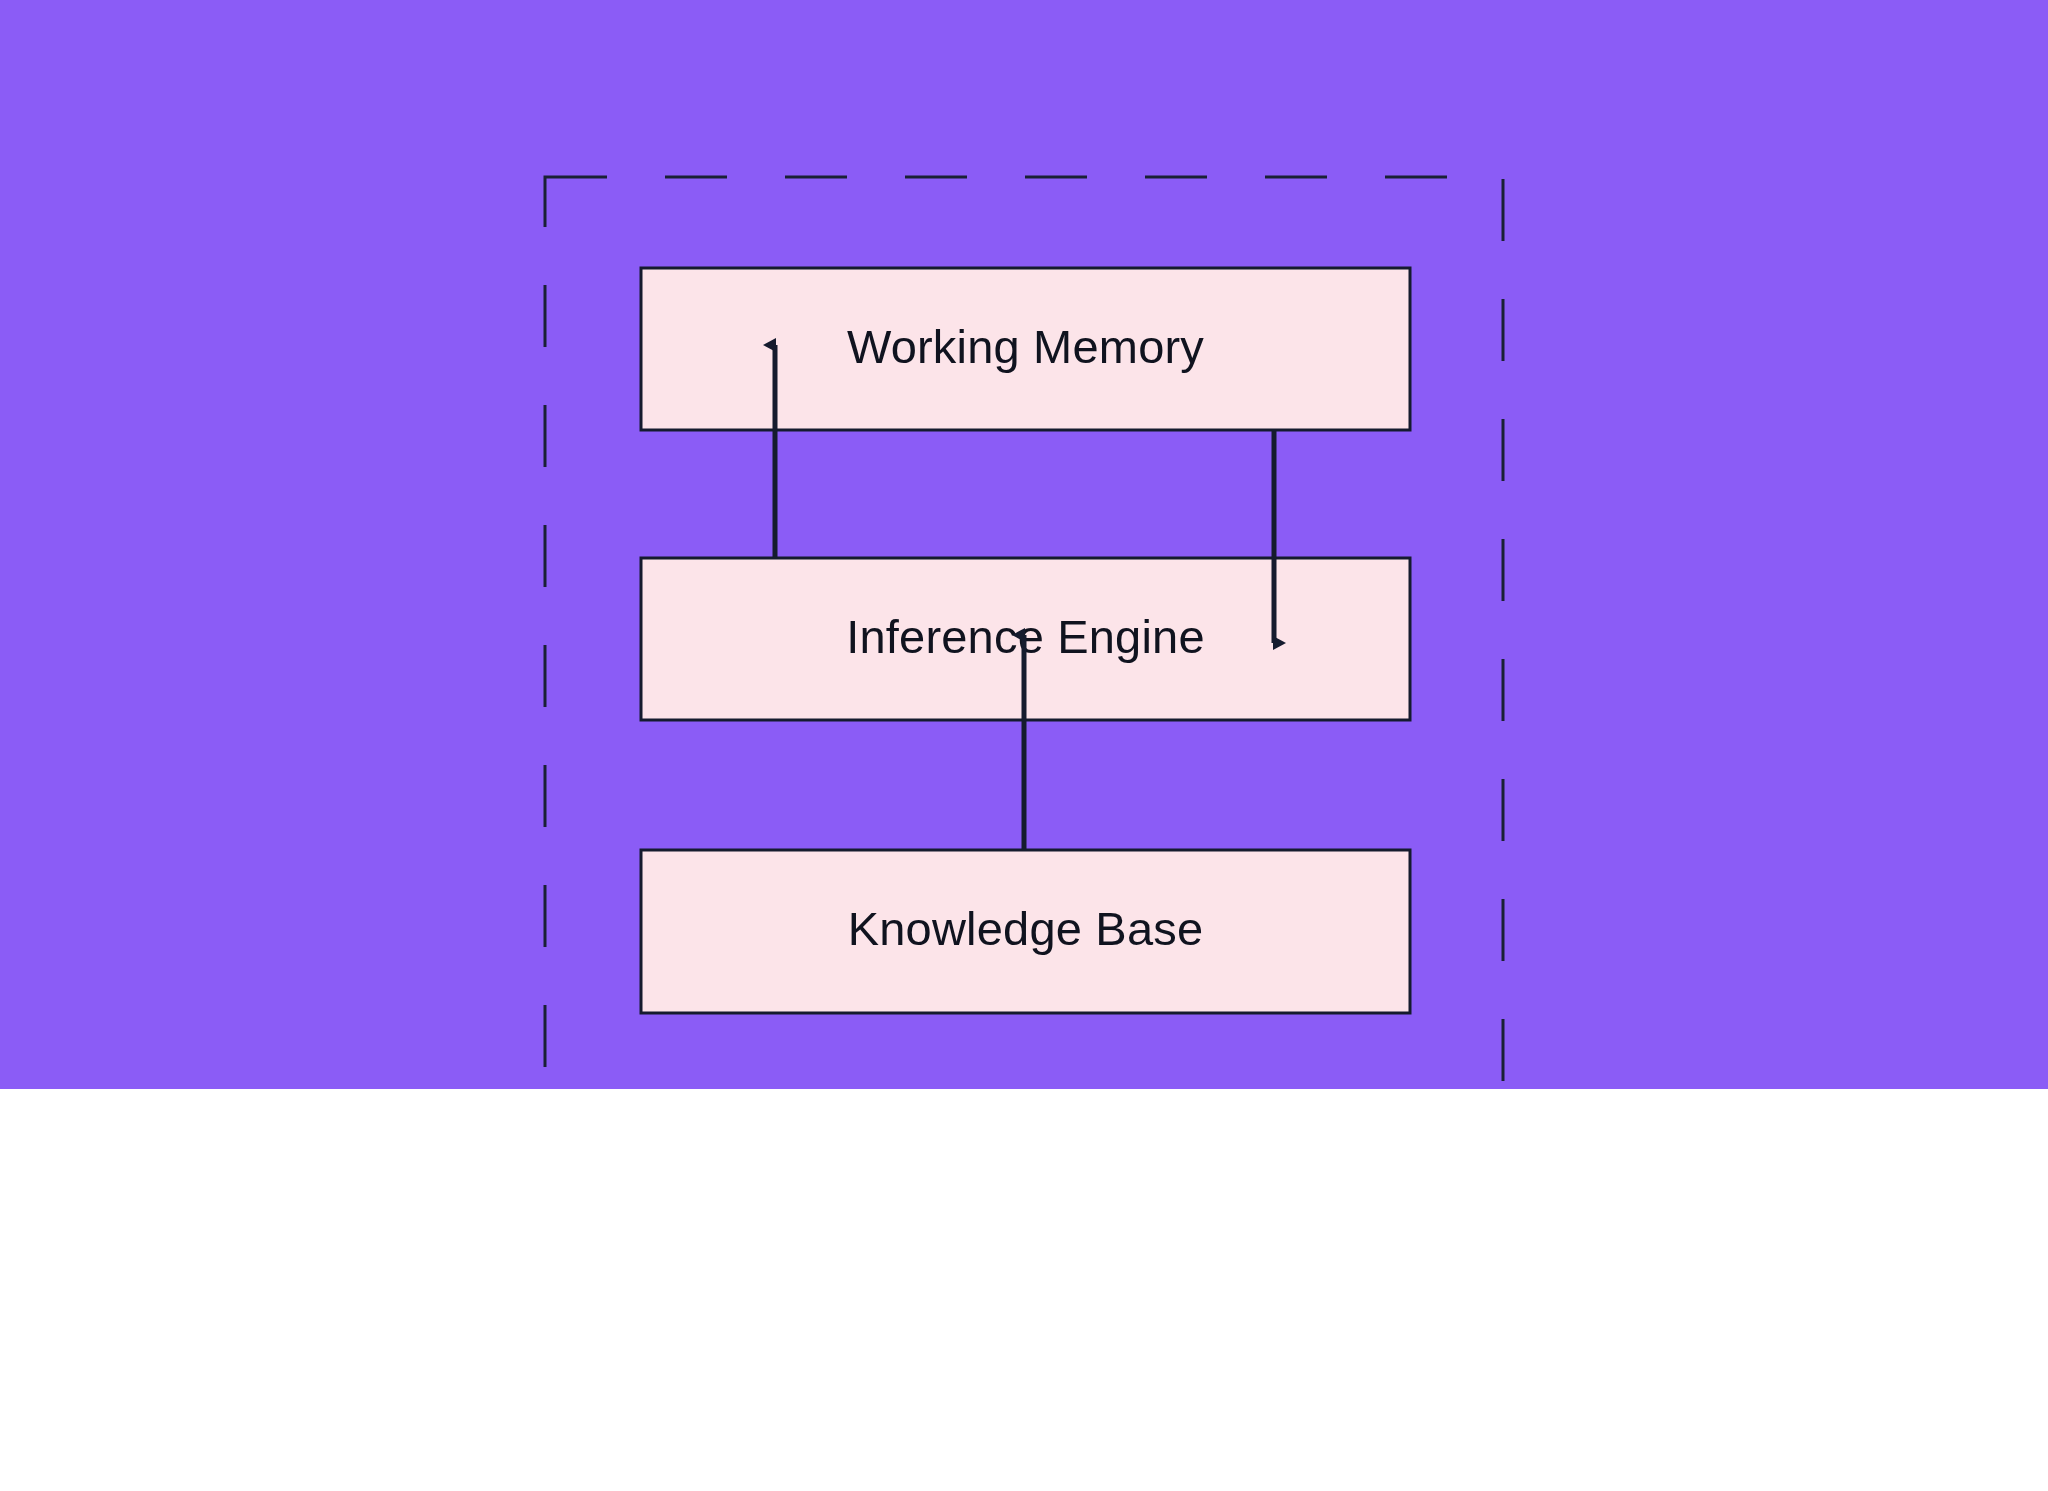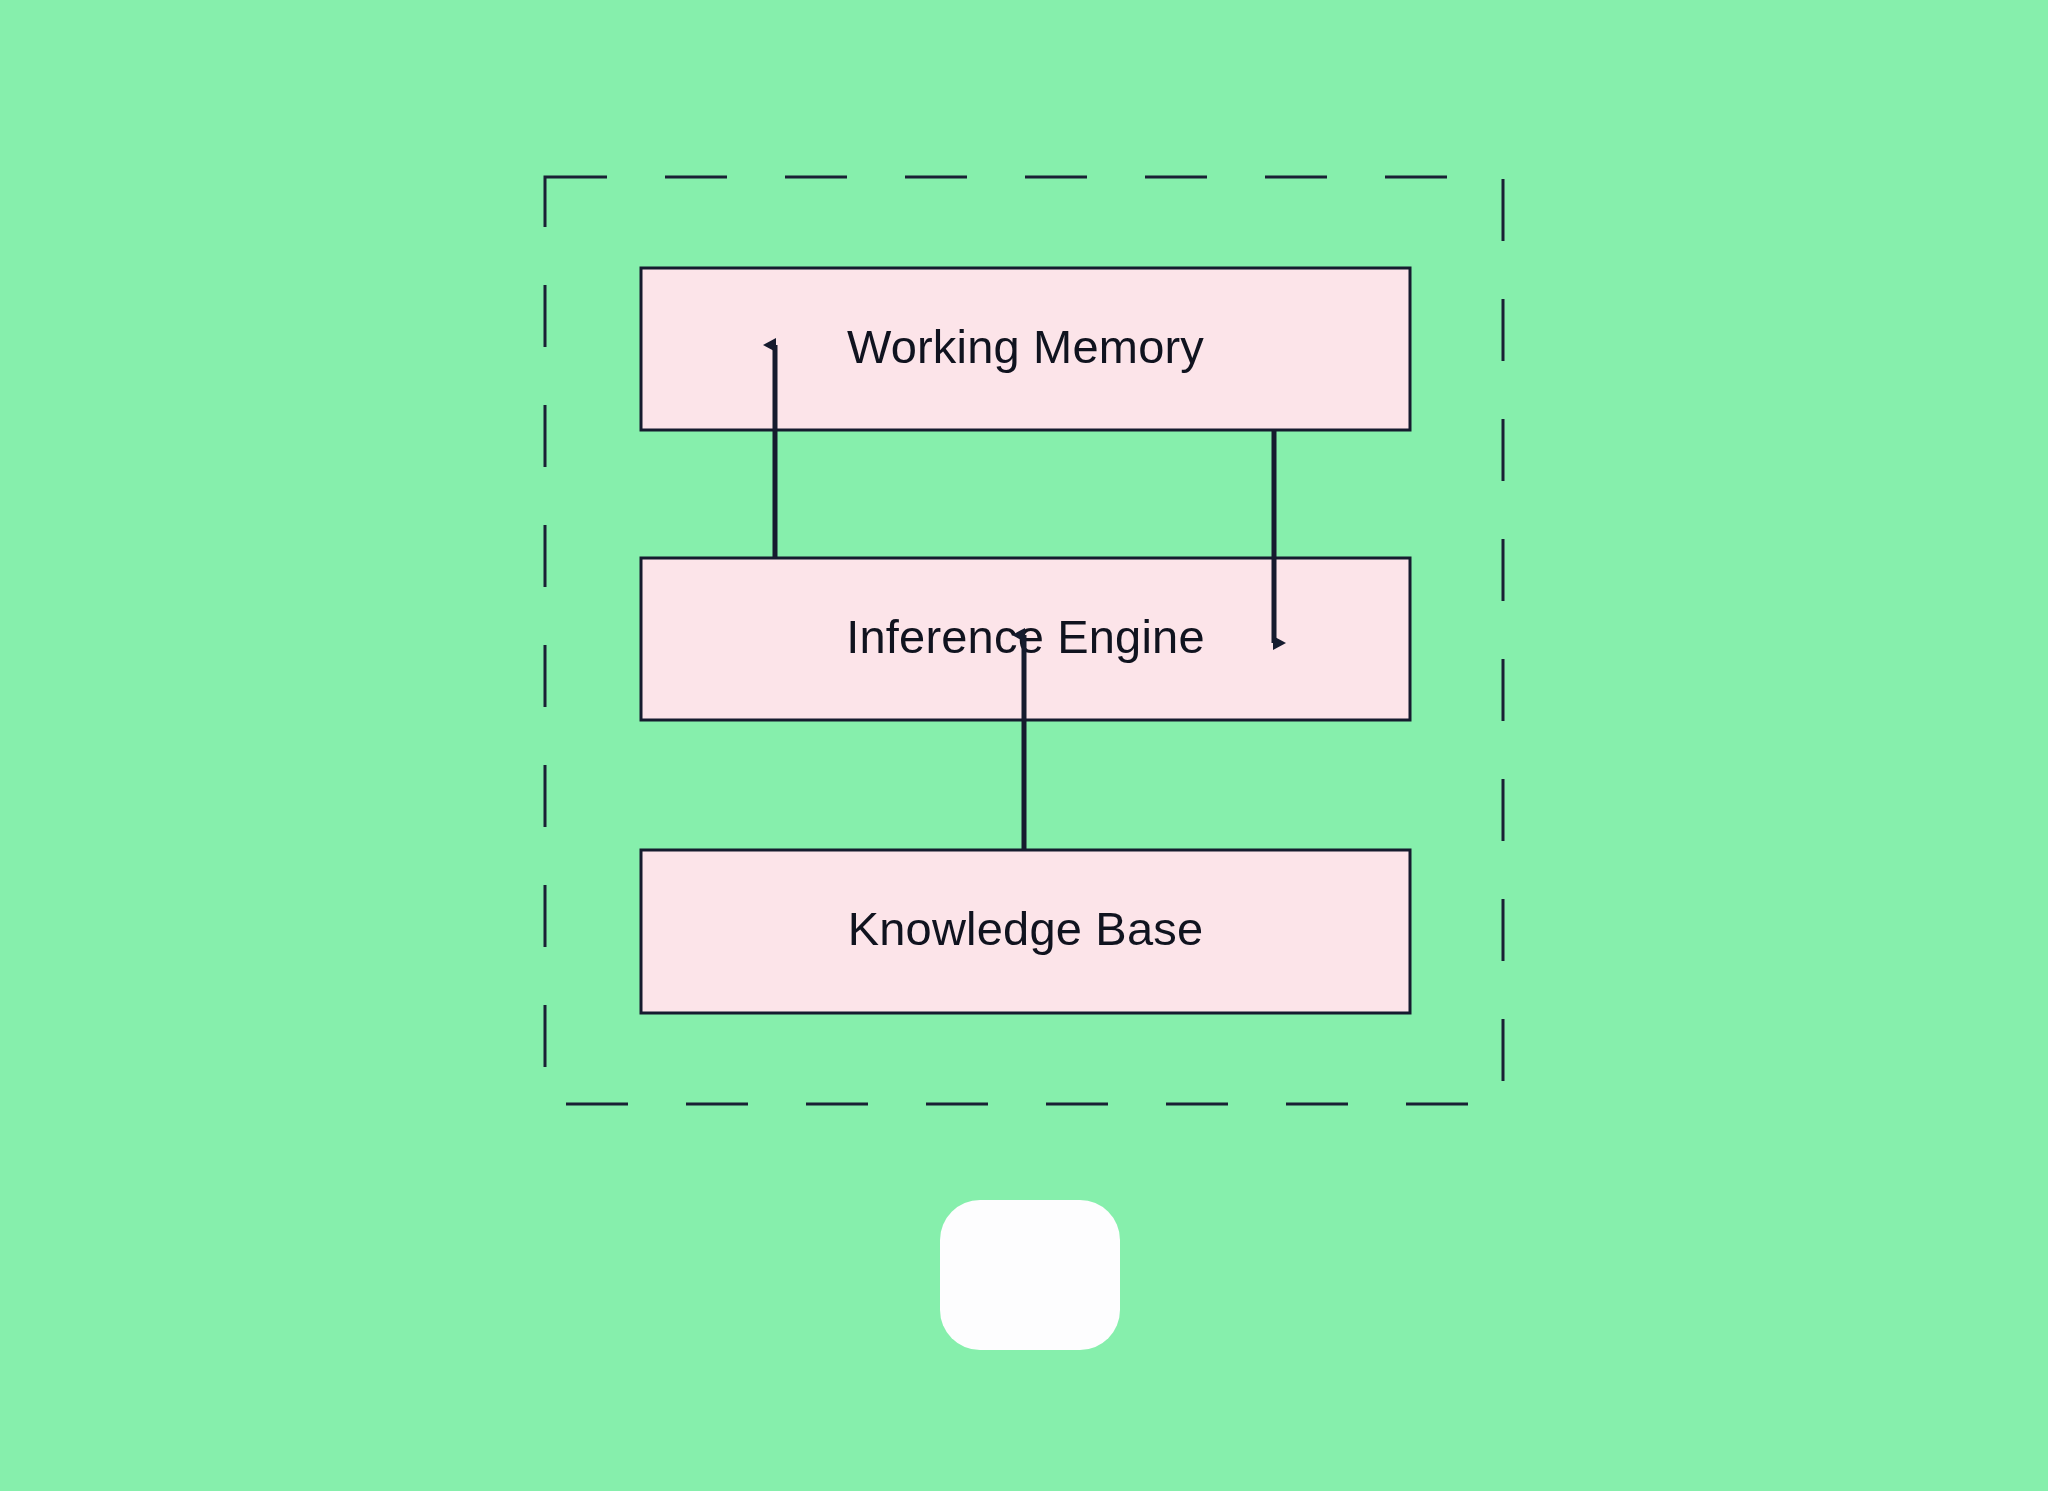--- a/index.html
+++ b/index.html
@@ -7,22 +7,22 @@
     margin: 0;
     padding: 0;
     background: #ffffff;
   }
   body {
     font-family: "Liberation Sans", "DejaVu Sans", sans-serif;
   }
   #canvas {
     position: relative;
     width: 2048px;
-    height: 1491px;
-    background: #86efac;
+    height: 1089px;
+    background: #8b5cf6;
     overflow: hidden;
   }
   #diagram-svg {
     position: absolute;
     top: 0;
     left: 0;
     width: 2048px;
     height: 1491px;
     display: block;
   }

